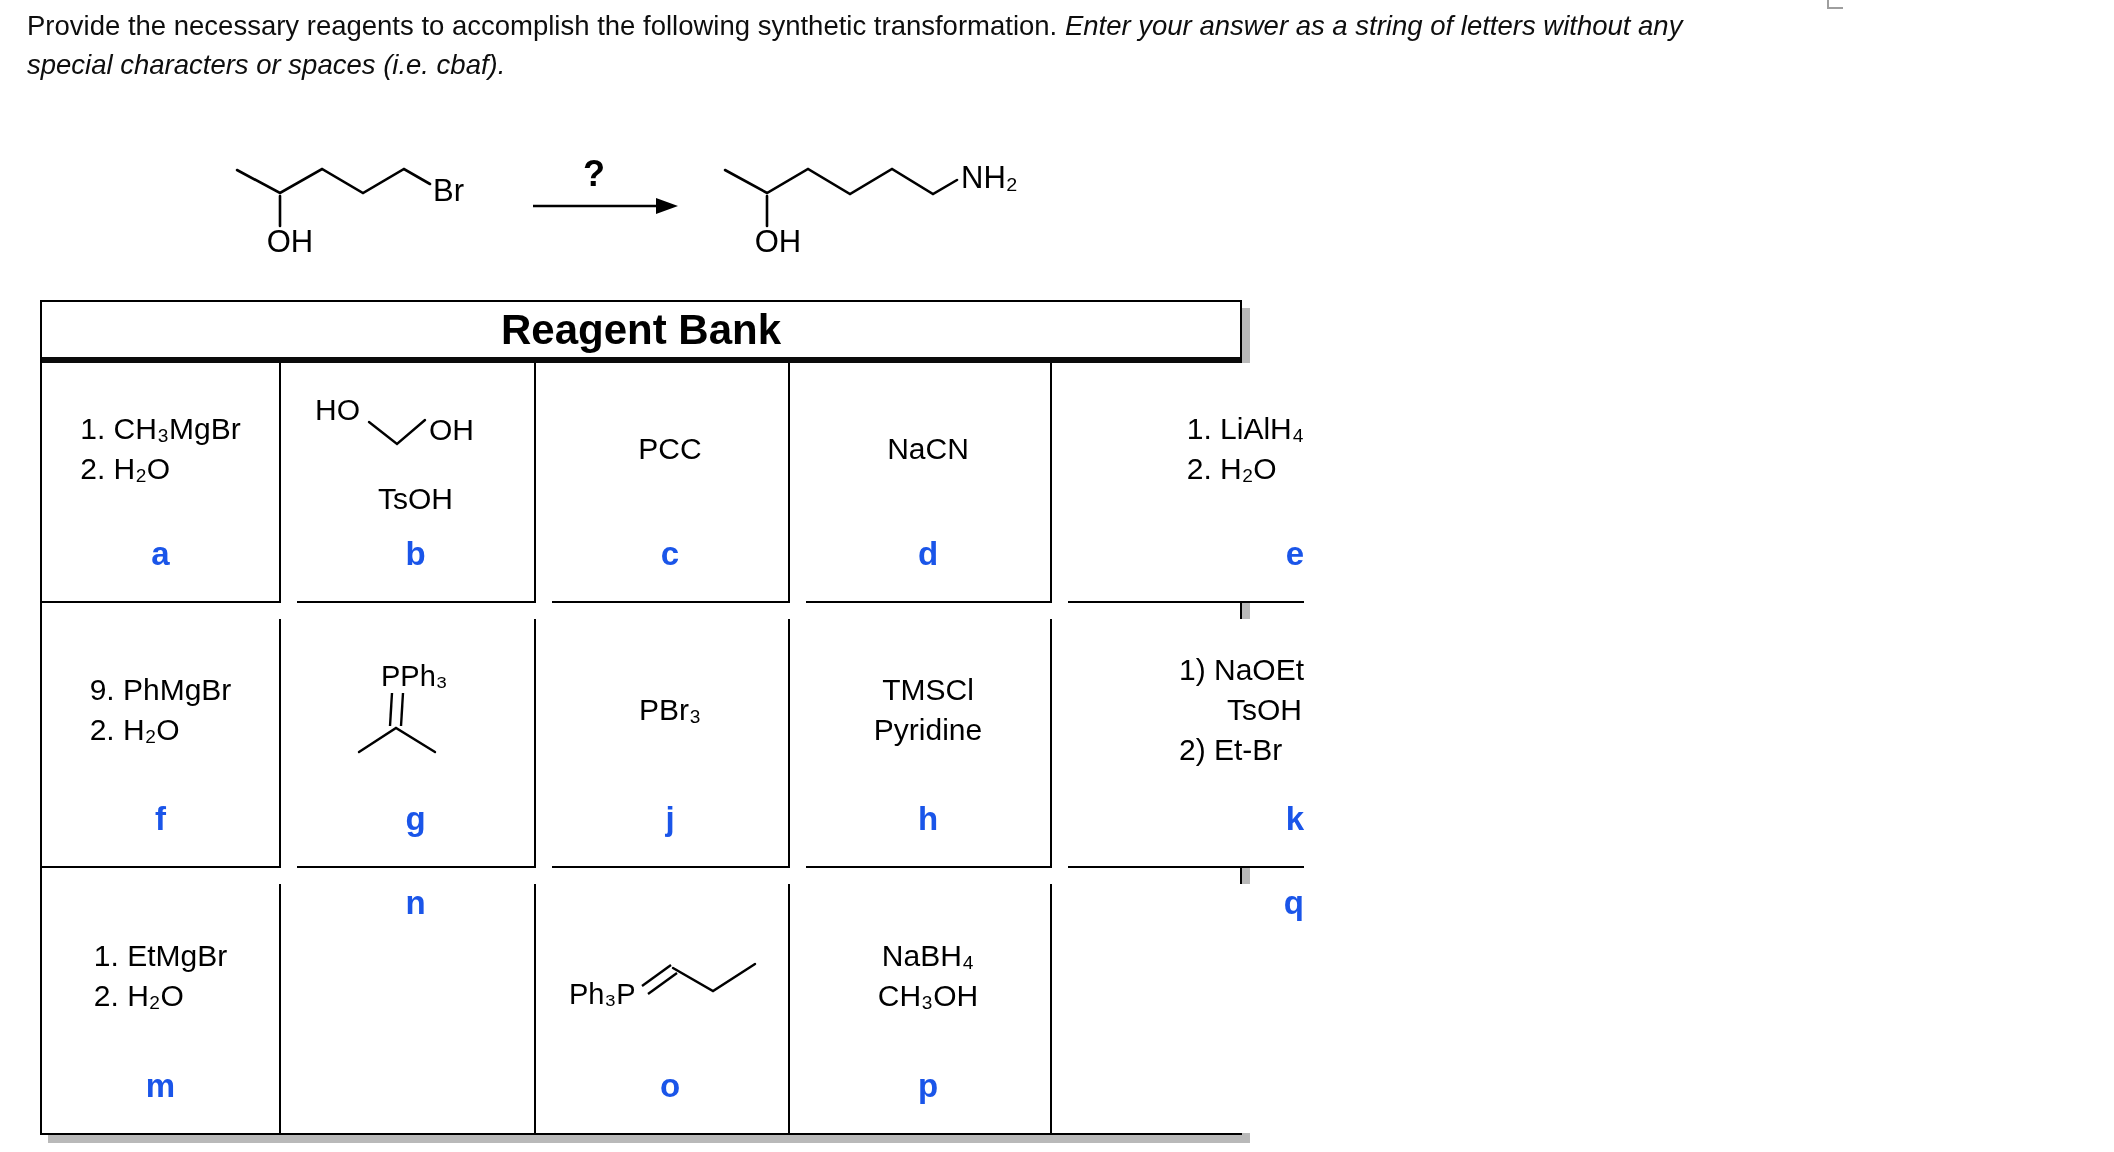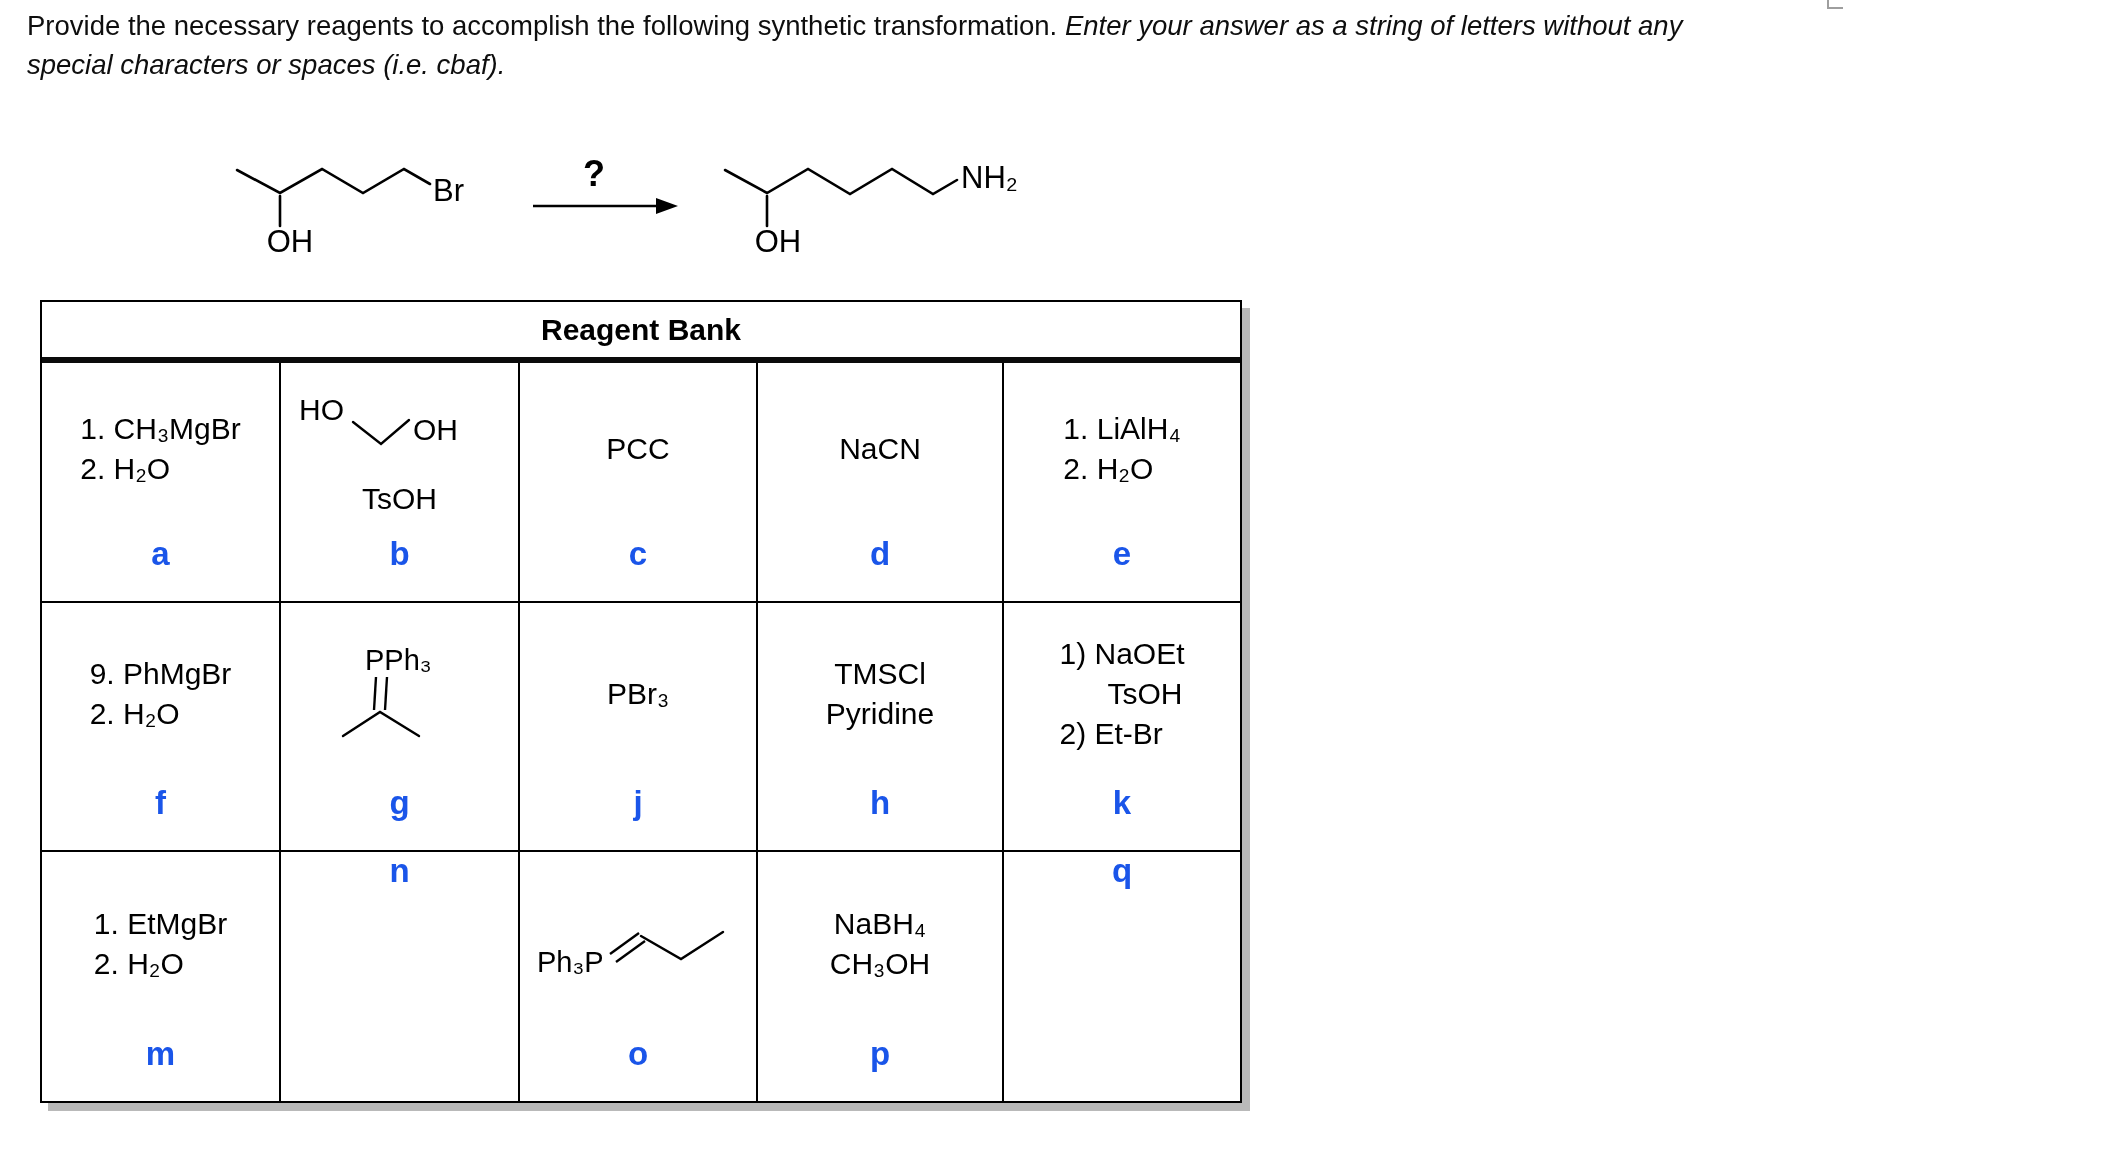--- a/index.html
+++ b/index.html
@@ -29,32 +29,33 @@
   }
 
   
   .reagent-table{
     position:absolute;left:40px;top:300px;width:1198px;background:#fff;
     border:2px solid #000;box-shadow:8px 8px 0 0 #b9b9b9;
   }
   .rb-header{
     height:55px;border-bottom:6px solid #0a0a0a;
     display:flex;align-items:center;justify-content:center;
-    font-size:30px;font-weight:bold;color:#000;
+    font-size:42px;font-weight:bold;color:#000;
   }
   .rb-grid{
     display:grid;
     grid-template-columns:239px 239px 238px 246px 236px;
     grid-template-rows:240px 249px 249px;
+    gap:16px;
   }
   .cell{
     display:flex;flex-direction:column;box-sizing:border-box;
     border-right:2px solid #000;border-bottom:2px solid #000;background:#fff;
   }
-  .cell.last-col{border-right:none;}
+  .cell.last-col{border-right:none;align-items:flex-end;}
   .cell.last-row{border-bottom:none;}
   .cell-body{flex:1;display:flex;flex-direction:column;align-items:center;justify-content:center;}
   .lines{font-size:30px;line-height:40px;color:#000;text-align:center;}
   .lines.left{text-align:left;}
   .lines .indent{padding-left:48px;}
   .cell-letter{
     height:66px;display:flex;align-items:flex-start;justify-content:center;
     font-size:33px;font-weight:bold;color:var(--letter-blue);
   }
   .struct-caption{font-size:30px;line-height:38px;margin-top:16px;text-align:center;color:#000;}

